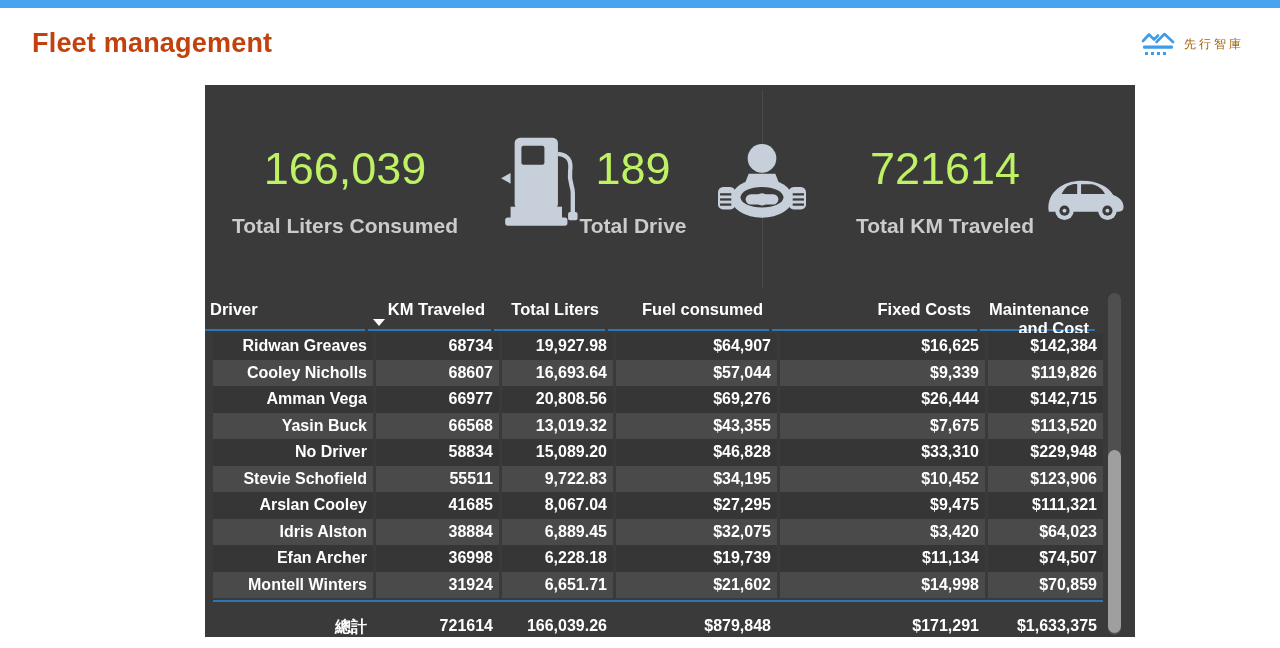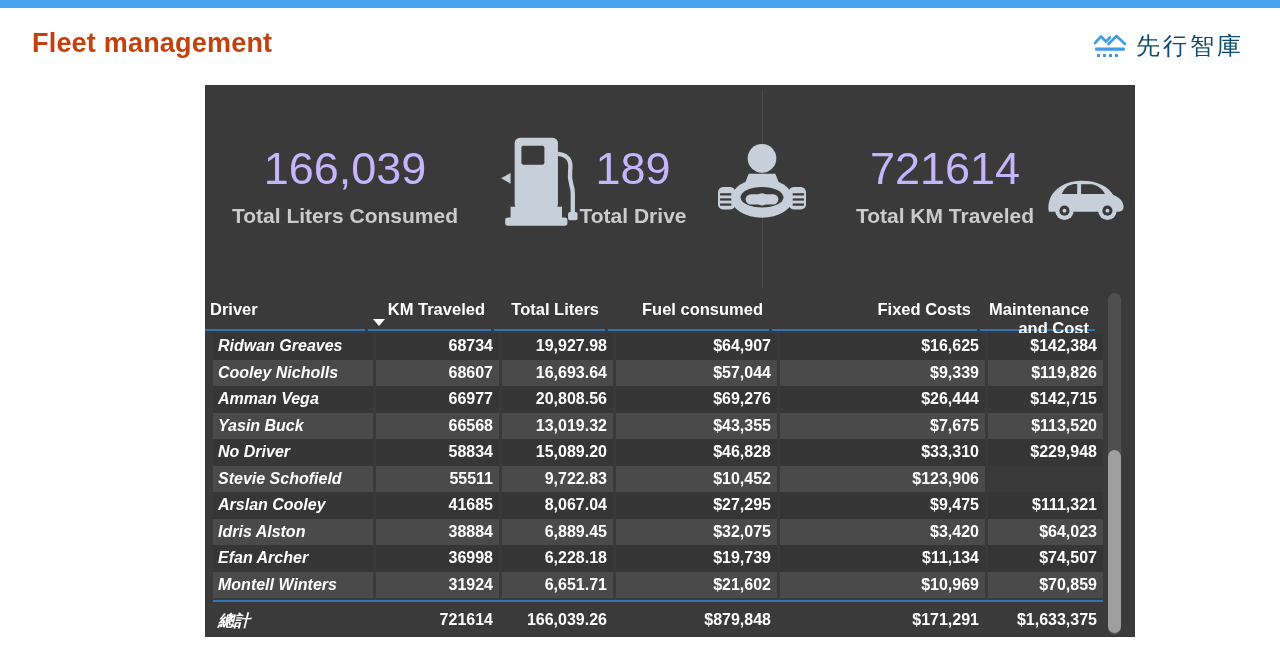--- a/index.html
+++ b/index.html
@@ -5,27 +5,27 @@
   * { margin:0; padding:0; box-sizing:border-box; }
   html,body { width:1280px; height:648px; background:#ffffff; overflow:hidden;
               font-family:"Liberation Sans", sans-serif; }
 
   .topbar { position:absolute; left:0; top:0; width:1280px; height:8px; background:#4aa3ee; }
 
   .page-title { position:absolute; left:32px; top:28px; font-size:27px; font-weight:700;
                 color:#c2410c; letter-spacing:0.2px; }
 
   .brand { position:absolute; right:36px; top:30px; display:flex; align-items:center; gap:9px; }
-  .brand-text { color:#0c4a6e; font-size:24px; font-weight:500; letter-spacing:3px; }
+  .brand-text { color:#a16207; font-size:12px; font-weight:500; letter-spacing:3px; }
 
   .panel { position:absolute; left:205px; top:85px; width:930px; height:552px; background:#3a3a3a; }
 
   
-  .kpi-value { color:#c4b5fd; font-size:45px; font-weight:400; text-align:center; line-height:52px; }
-  .kpi-label { color:#cbcbcb; font-size:21px; font-weight:700; text-align:center; margin-top:9px; }
+  .kpi-value { color:#bef264; font-size:45px; font-weight:400; text-align:center; line-height:52px; }
+  .kpi-label { color:#cbcbcb; font-size:21px; font-weight:700; text-align:center; margin-top:19px; }
   .kpi { position:absolute; top:58px; }
   .kpi-1 { left:20px;  width:240px; }
   .kpi-2 { left:368px; width:120px; }
   .kpi-3 { left:620px; width:240px; }
   .kpi-divider { position:absolute; left:557px; top:5px; width:1px; height:198px; background:#4a4a4a; }
   .icon-fuel   { position:absolute; left:293px; top:50px; }
   .icon-driver { position:absolute; left:513px; top:58px; }
   .icon-car    { position:absolute; left:838px; top:86px; }
 
   
@@ -36,25 +36,25 @@
         border-bottom:2px solid #2e75b5; text-align:right; position:relative; }
   .th.left { text-align:left; padding-left:5px; }
   .sort-arrow { position:absolute; left:5px; bottom:3px; width:0; height:0;
                 border-left:6px solid transparent; border-right:6px solid transparent;
                 border-top:7px solid #ffffff; }
 
   .tbody { position:absolute; left:8px; top:248px; }
   .trow  { height:26.5px; }
   .td { color:#ffffff; font-size:16px; font-weight:700; text-align:right;
         padding:4px 6px 0 0; background:#363636; }
-  .td.left { text-align:left; padding-left:5px;font-style:italic; }
+  .td.left { text-align:right; padding-left:5px; }
   .trow.alt .td { background:#4a4a4a; }
 
   .trow-total { position:absolute; left:8px; top:515px; border-top:2px solid #2e75b5; }
-  .trow-total .td { background:transparent; padding-top:9px; }
+  .trow-total .td { background:transparent; padding-top:15px; }
 
   .scrollbar { position:absolute; left:903px; top:208px; width:13px; height:342px;
                background:#4f4f4f; border-radius:7px; }
   .scroll-thumb { position:absolute; left:0; bottom:2px; width:13px; height:183px;
                   background:#9f9f9f; border-radius:7px; }
 
   svg { display:block; }
 </style>
 </head>
 <body>
@@ -198,20 +198,21 @@
         <div class="td">15,089.20</div>
         <div class="td">$46,828</div>
         <div class="td">$33,310</div>
         <div class="td">$229,948</div>
       </div>
 
       <div class="trow grid-row alt">
         <div class="td left">Stevie Schofield</div>
         <div class="td">55511</div>
         <div class="td">9,722.83</div>
+        <div class="td">$34,195</div>
         <div class="td">$10,452</div>
         <div class="td">$123,906</div>
       </div>
 
       <div class="trow grid-row">
         <div class="td left">Arslan Cooley</div>
         <div class="td">41685</div>
         <div class="td">8,067.04</div>
         <div class="td">$27,295</div>
         <div class="td">$9,475</div>
@@ -234,21 +235,21 @@
         <div class="td">$19,739</div>
         <div class="td">$11,134</div>
         <div class="td">$74,507</div>
       </div>
 
       <div class="trow grid-row alt">
         <div class="td left">Montell Winters</div>
         <div class="td">31924</div>
         <div class="td">6,651.71</div>
         <div class="td">$21,602</div>
-        <div class="td">$10,969</div>
+        <div class="td">$14,998</div>
         <div class="td">$70,859</div>
       </div>
     </div>
 
   <div class="trow trow-total grid-row">
     <div class="td left">總計</div>
     <div class="td">721614</div>
     <div class="td">166,039.26</div>
     <div class="td">$879,848</div>
     <div class="td">$171,291</div>

